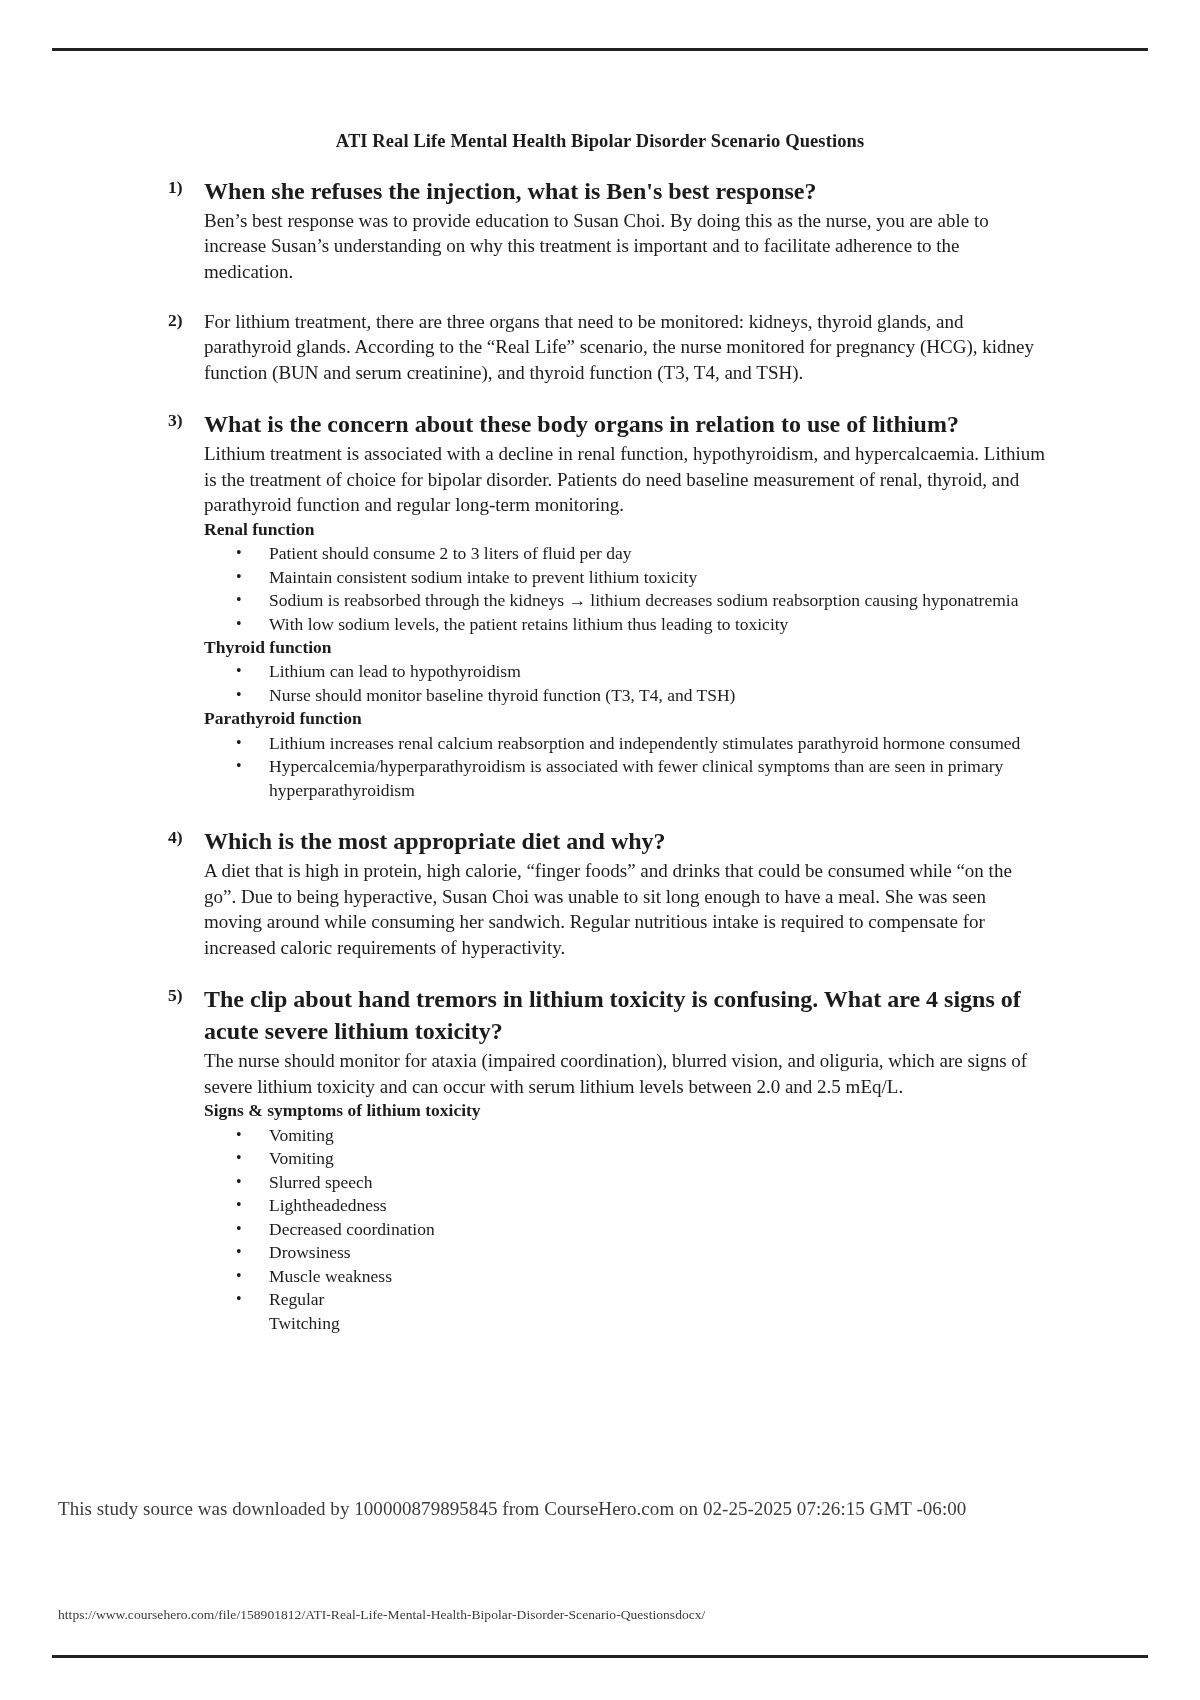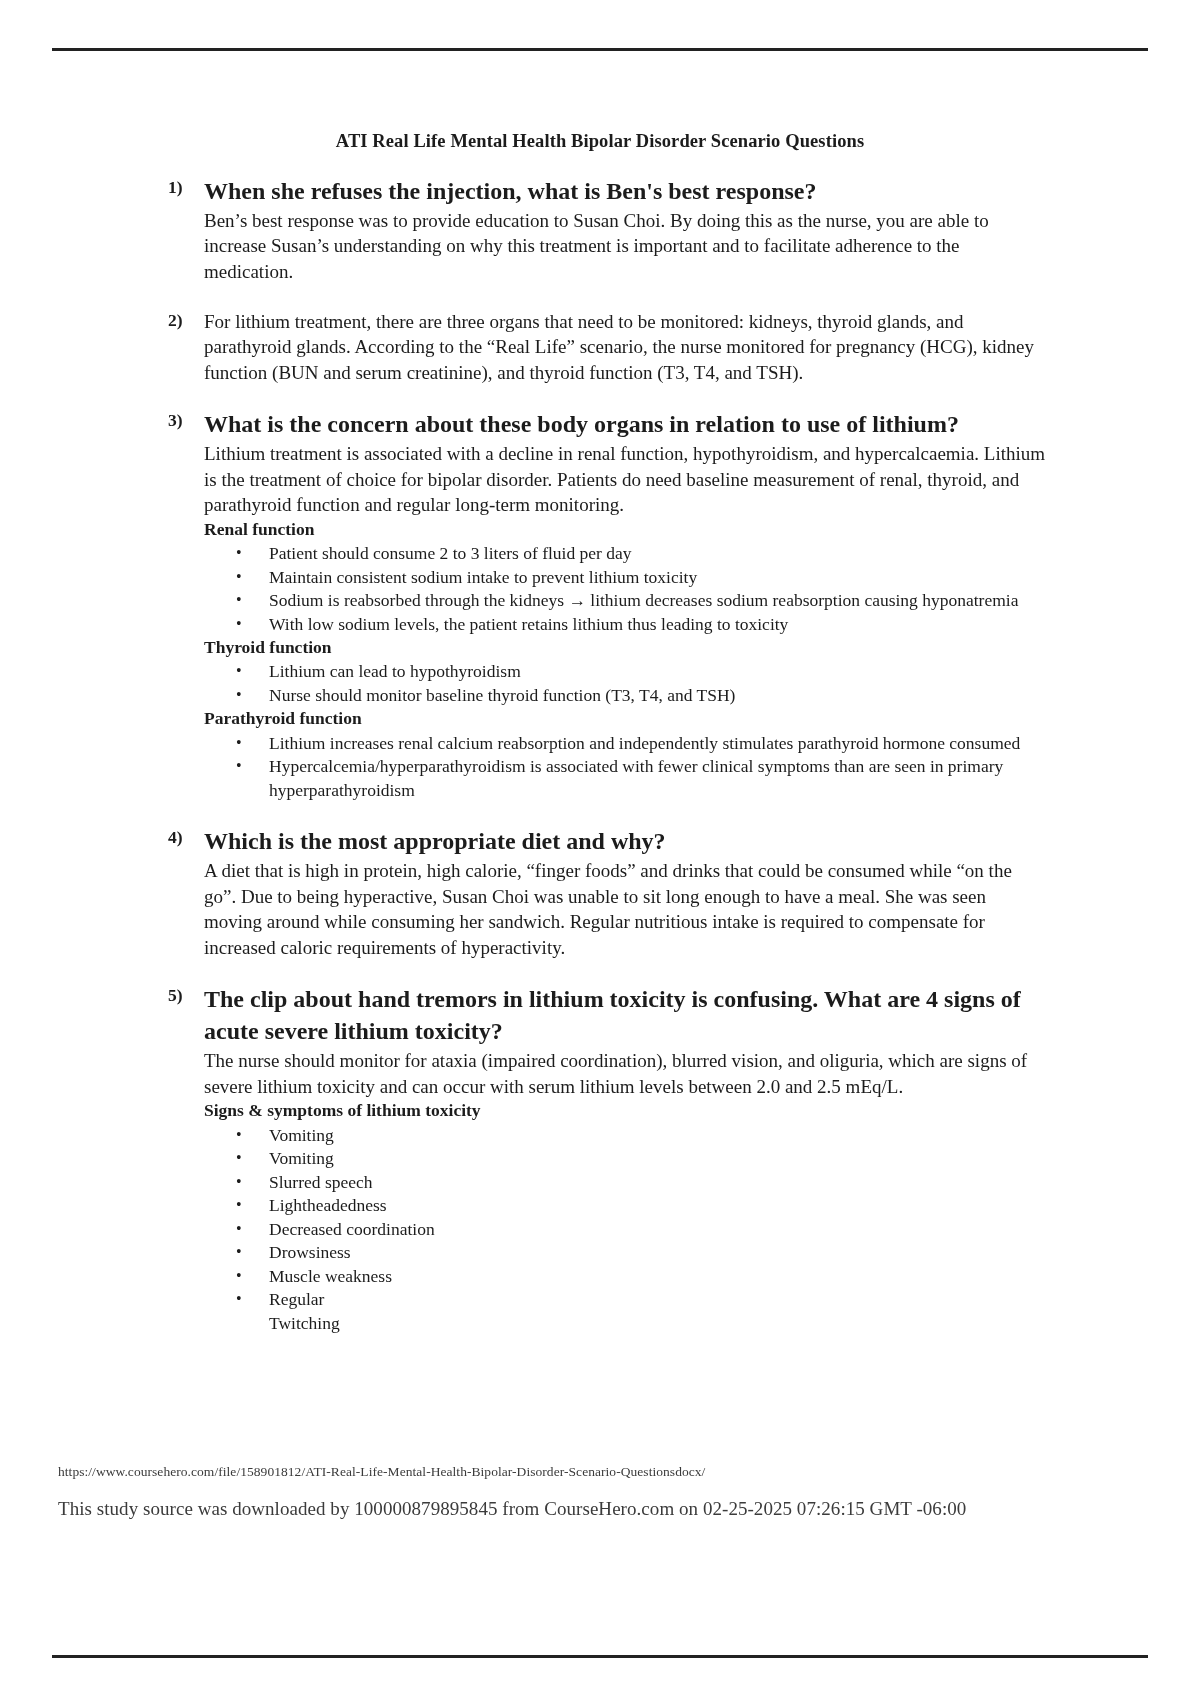--- a/index.html
+++ b/index.html
@@ -117,21 +117,21 @@
     left: 58px;
     top: 1498px;
     font-size: 19px;
     color: #3b3b3b;
     letter-spacing: 0.05px;
     white-space: nowrap;
   }
   .footer-url {
     position: absolute;
     left: 58px;
-    top: 1464px;
+    top: 1607px;
     font-size: 13.5px;
     color: #3b3b3b;
     letter-spacing: 0.05px;
     white-space: nowrap;
   }
 </style>
 </head>
 <body>
 
 <div class="page">

